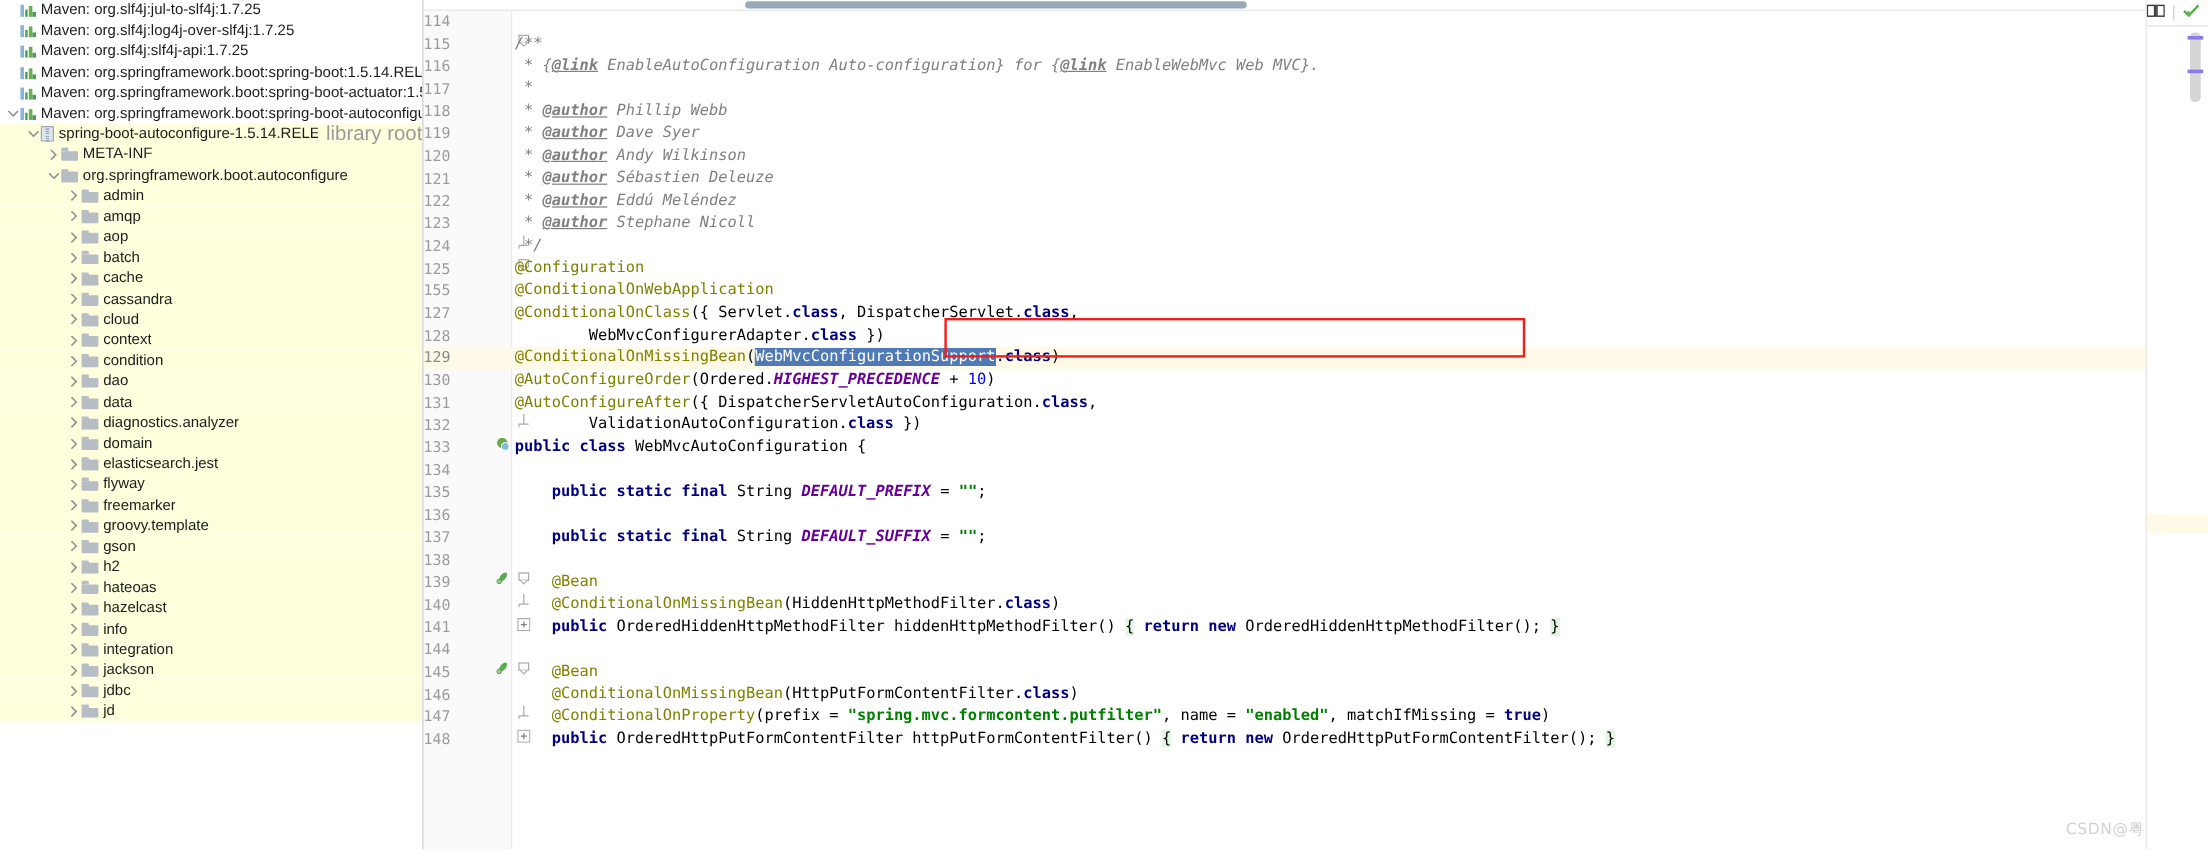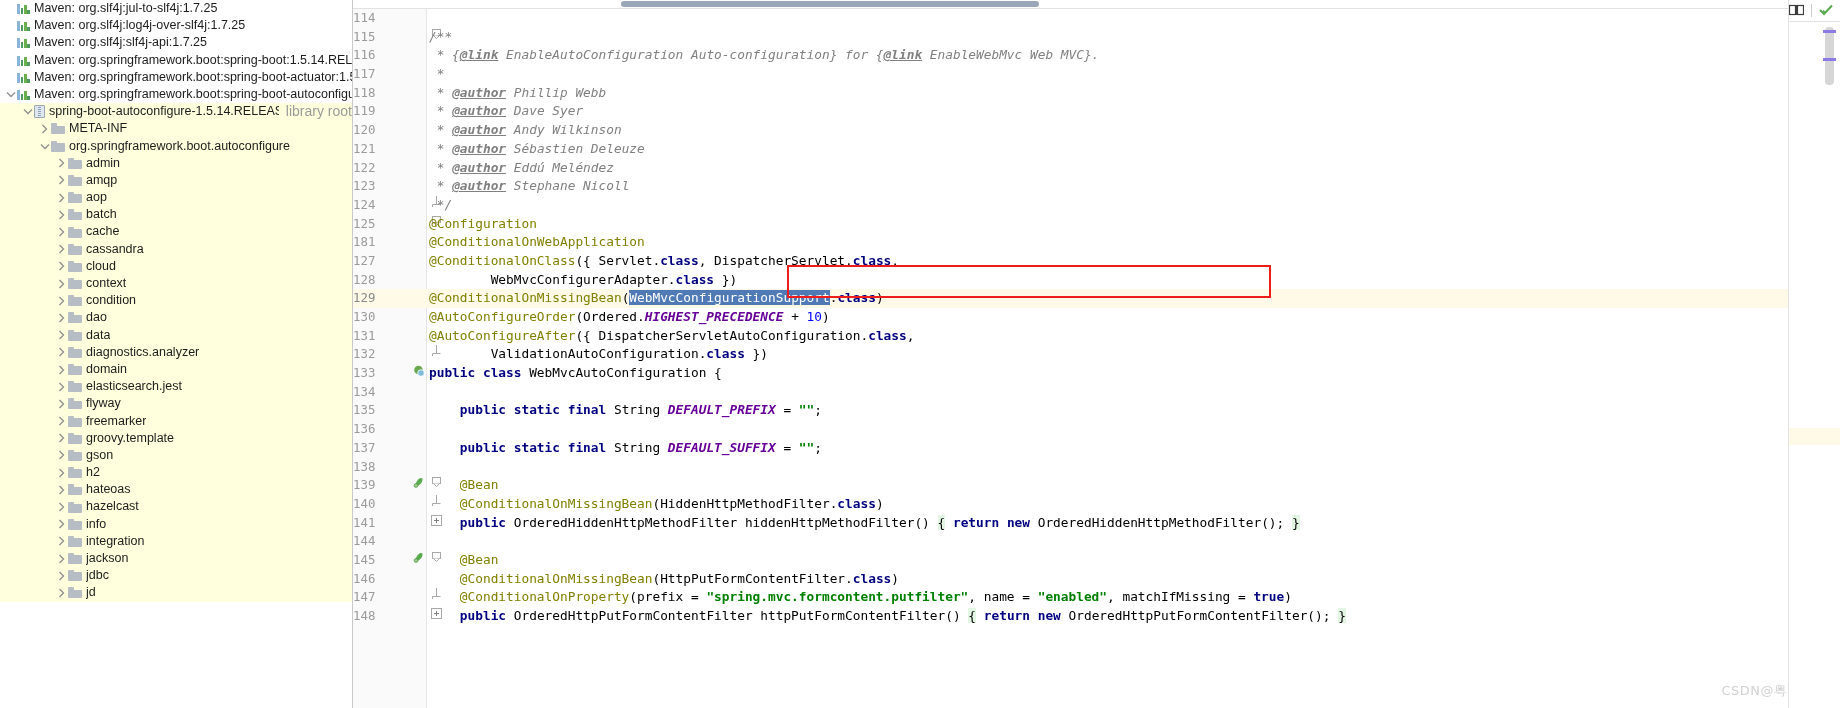--- a/index.html
+++ b/index.html
@@ -15,21 +15,21 @@
               align-items:center; white-space:nowrap; font-size:12.5px;
               color:#1c1c1c; padding-left:4px; }
   .tree-row.hl { background:#ffffdd; }
   .tree-row .arrow { width:13px; height:17px; flex:0 0 13px; display:flex;
                      align-items:center; justify-content:center; color:#8f8f8f; }
   .tree-row .arrow svg { display:block; }
   .indent { display:inline-block; flex:none; }
   .ico { flex:0 0 auto; display:inline-flex; align-items:center;
          justify-content:center; margin-right:4px; }
   .lbl { overflow:hidden; text-overflow:clip; }
-  .lib-root { color:#9b9b9b; font-size:14px; margin-left:7px; }
+  .lib-root { color:#9b9b9b; font-size:17px; margin-left:7px; }
 
   
   .mvn-ico { width:13px; height:13px; position:relative; }
   .mvn-ico i { position:absolute; bottom:1px; width:2.5px; background:#5b9bd5; display:block;}
   .mvn-ico i.a{ left:0px; height:10px; background:#8ab4d8;}
   .mvn-ico i.b{ left:3.5px; height:6px; background:#4e9a5f;}
   .mvn-ico i.c{ left:7px; height:9px; background:#6ab04c;}
   .mvn-ico i.d{ left:10px; height:4px; background:#4e9a5f;}
 
   
@@ -580,21 +580,21 @@
         <div class="line"><span class="gutter-num">122</span><span class="gutter-icon"></span><span class="fold-mark"></span><span class="code"><span class="c-cmt"> * </span><span class="c-cmt-tag">@author</span><span class="c-cmt"> Eddú Meléndez</span></span></div>
         <div class="line"><span class="gutter-num">123</span><span class="gutter-icon"></span><span class="fold-mark"></span><span class="code"><span class="c-cmt"> * </span><span class="c-cmt-tag">@author</span><span class="c-cmt"> Stephane Nicoll</span></span></div>
         <div class="line"><span class="gutter-num">124</span><span class="gutter-icon"></span><span class="fold-mark"><svg width="11" height="12" viewBox="0 0 11 12">
               <path d="M5.5 0 L5.5 8 M1.5 8.5 L9.5 8.5" stroke="#a8a8a8" stroke-width="1" fill="none"></path>
               <path d="M1.5 8.5 L1.5 11" stroke="#a8a8a8" stroke-width="1"></path>
             </svg></span><span class="code"><span class="c-cmt"> */</span></span></div>
         <div class="line"><span class="gutter-num">125</span><span class="gutter-icon"></span><span class="fold-mark"><svg width="11" height="12" viewBox="0 0 11 12">
               <rect x="1.5" y="1.5" width="8" height="6" fill="#fff" stroke="#a8a8a8" stroke-width="1"></rect>
               <path d="M2.5 7.5 L5.5 10.5 L8.5 7.5" fill="#fff" stroke="#a8a8a8" stroke-width="1" stroke-linejoin="round"></path>
             </svg></span><span class="code"><span class="c-ann">@Configuration</span></span></div>
-        <div class="line"><span class="gutter-num">181</span><span class="gutter-icon"></span><span class="fold-mark"></span><span class="code"><span class="c-ann">@ConditionalOnWebApplication</span></span></div>
+        <div class="line"><span class="gutter-num">155</span><span class="gutter-icon"></span><span class="fold-mark"></span><span class="code"><span class="c-ann">@ConditionalOnWebApplication</span></span></div>
         <div class="line"><span class="gutter-num">127</span><span class="gutter-icon"></span><span class="fold-mark"></span><span class="code"><span class="c-ann">@ConditionalOnClass</span><span class="c-plain">({ Servlet.</span><span class="c-kw">class</span><span class="c-plain">, DispatcherServlet.</span><span class="c-kw">class</span><span class="c-plain">,</span></span></div>
         <div class="line"><span class="gutter-num">128</span><span class="gutter-icon"></span><span class="fold-mark"></span><span class="code"><span class="c-plain">        WebMvcConfigurerAdapter.</span><span class="c-kw">class</span><span class="c-plain"> })</span></span></div>
         <div class="line cur"><span class="gutter-num">129</span><span class="gutter-icon"></span><span class="fold-mark"></span><span class="code"><span class="c-ann">@ConditionalOnMissingBean</span><span class="c-plain">(</span><span class="sel">WebMvcConfigurationSupport</span><span class="c-plain">.</span><span class="c-kw">class</span><span class="c-plain">)</span></span></div>
         <div class="line"><span class="gutter-num">130</span><span class="gutter-icon"></span><span class="fold-mark"></span><span class="code"><span class="c-ann">@AutoConfigureOrder</span><span class="c-plain">(Ordered.</span><span class="c-static">HIGHEST_PRECEDENCE</span><span class="c-plain"> + </span><span class="c-num">10</span><span class="c-plain">)</span></span></div>
         <div class="line"><span class="gutter-num">131</span><span class="gutter-icon"></span><span class="fold-mark"></span><span class="code"><span class="c-ann">@AutoConfigureAfter</span><span class="c-plain">({ DispatcherServletAutoConfiguration.</span><span class="c-kw">class</span><span class="c-plain">,</span></span></div>
         <div class="line"><span class="gutter-num">132</span><span class="gutter-icon"></span><span class="fold-mark"><svg width="11" height="12" viewBox="0 0 11 12">
               <path d="M5.5 0 L5.5 8 M1.5 8.5 L9.5 8.5" stroke="#a8a8a8" stroke-width="1" fill="none"></path>
               <path d="M1.5 8.5 L1.5 11" stroke="#a8a8a8" stroke-width="1"></path>
             </svg></span><span class="code"><span class="c-plain">        ValidationAutoConfiguration.</span><span class="c-kw">class</span><span class="c-plain"> })</span></span></div>
         <div class="line"><span class="gutter-num">133</span><span class="gutter-icon"><svg width="12" height="12" viewBox="0 0 12 12">

